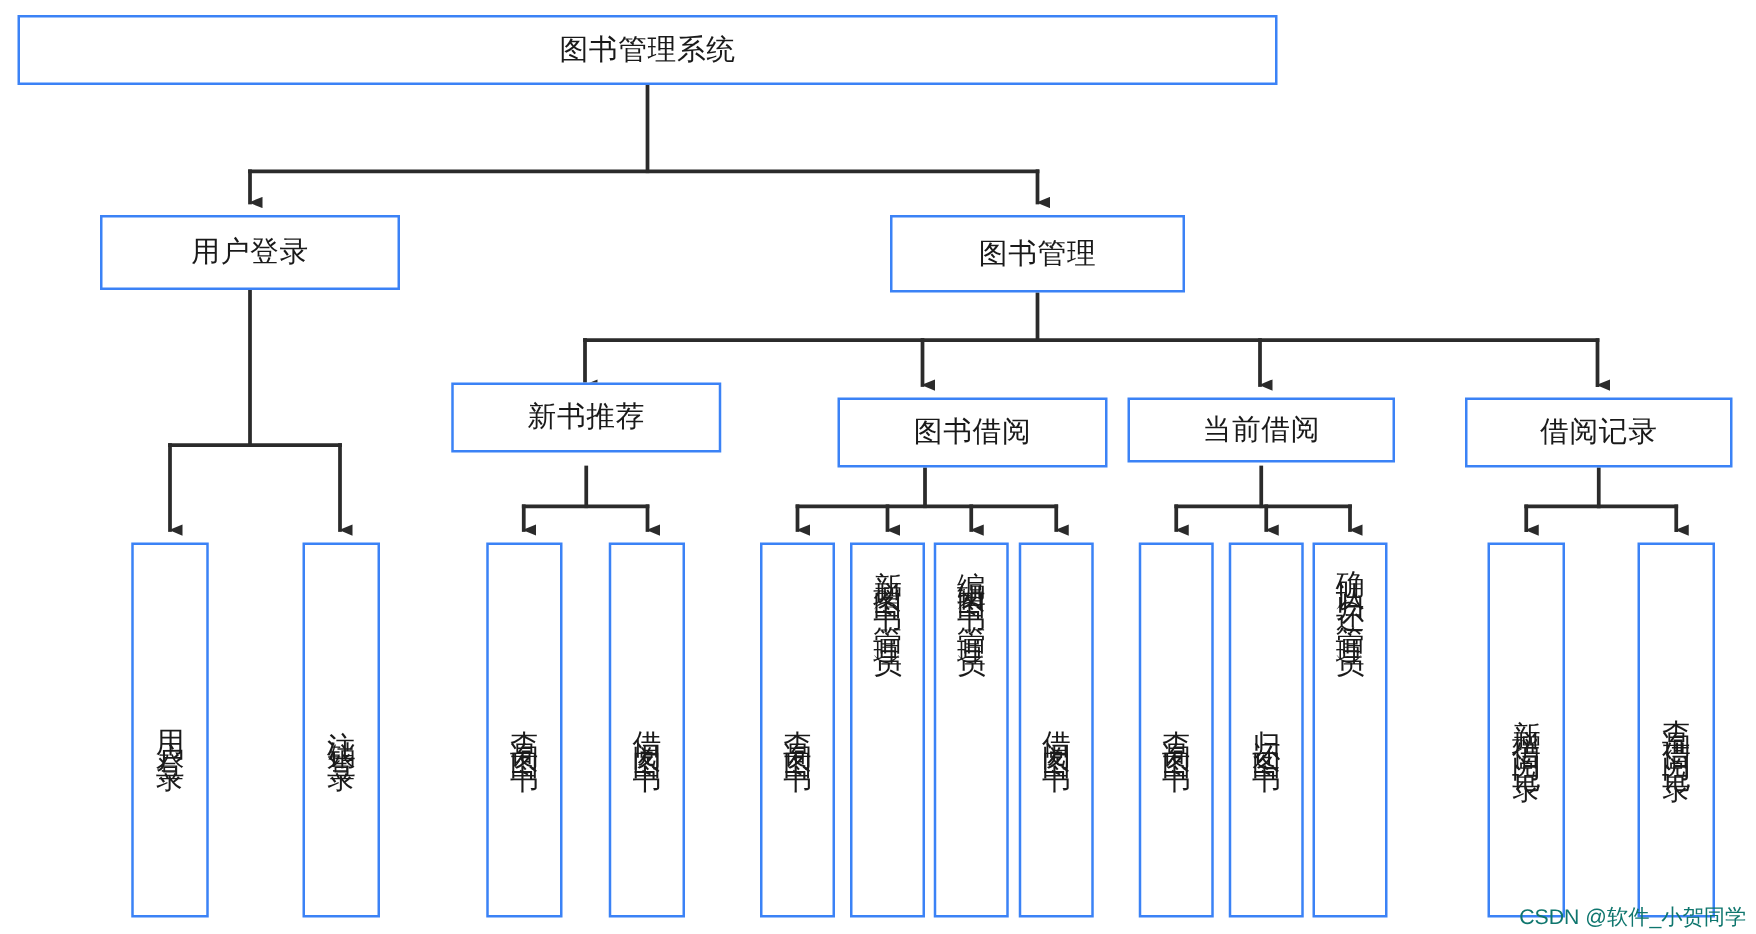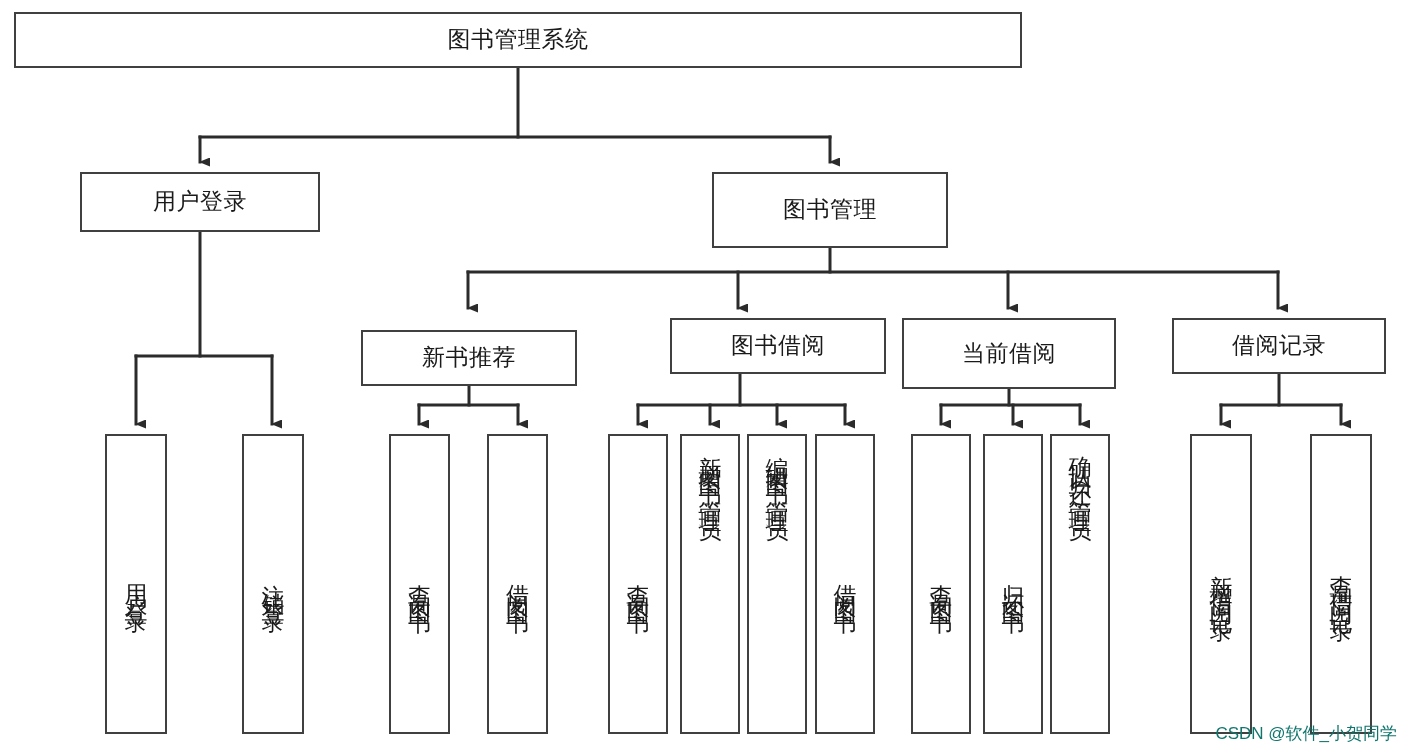--- a/index.html
+++ b/index.html
@@ -20,21 +20,21 @@
   svg.canvas {
     position: absolute;
     left: 0;
     top: 0;
     width: 1405px;
     height: 747px;
   }
   .node-box {
     position: absolute;
     box-sizing: border-box;
-    border: 2px solid #404040;
+    border: 2px solid #3b82f6;
     background: #ffffff;
     display: flex;
     align-items: center;
     justify-content: center;
   }
   .node-label-h {
     font-size: 23px;
     color: #1a1a1a;
     line-height: 1.2;
     white-space: nowrap;
@@ -125,31 +125,31 @@
     </g>
   </svg>
 
   <div class="node-box" id="root-box" style="left: 14px; top: 12px; width: 1008px; height: 56px;">
     <span class="node-label-h">图书管理系统</span>
   </div>
 
   <div class="node-box" id="l2-0" style="left: 80px; top: 172px; width: 240px; height: 60px;">
     <span class="node-label-h">用户登录</span>
   </div>
-  <div class="node-box" id="l2-1" style="left: 712px; top: 172px; width: 236px; height: 76px;">
+  <div class="node-box" id="l2-1" style="left: 712px; top: 172px; width: 236px; height: 62px;">
     <span class="node-label-h">图书管理</span>
   </div>
 
-  <div class="node-box" id="l3-0" style="left: 361px; top: 330px; width: 216px; height: 56px;">
+  <div class="node-box" id="l3-0" style="left: 361px; top: 306px; width: 216px; height: 56px;">
     <span class="node-label-h">新书推荐</span>
   </div>
   <div class="node-box" id="l3-1" style="left: 632px; top: 318px; width: 216px; height: 56px; margin-left: 38px;">
     <span class="node-label-h">图书借阅</span>
   </div>
-  <div class="node-box" id="l3-2" style="left: 902px; top: 318px; width: 214px; height: 71px;">
+  <div class="node-box" id="l3-2" style="left: 902px; top: 318px; width: 214px; height: 52px;">
     <span class="node-label-h">当前借阅</span>
   </div>
   <div class="node-box" id="l3-3" style="left: 1172px; top: 318px; width: 214px; height: 56px;">
     <span class="node-label-h">借阅记录</span>
   </div>
 
   <div class="node-box vertical centered" id="lf-0" style="left: 105px; top: 434px; width: 62px; height: 300px;">
     <span class="node-label-v">用户登录</span>
   </div>
   <div class="node-box vertical centered" id="lf-1" style="left: 242px; top: 434px; width: 62px; height: 300px;">

